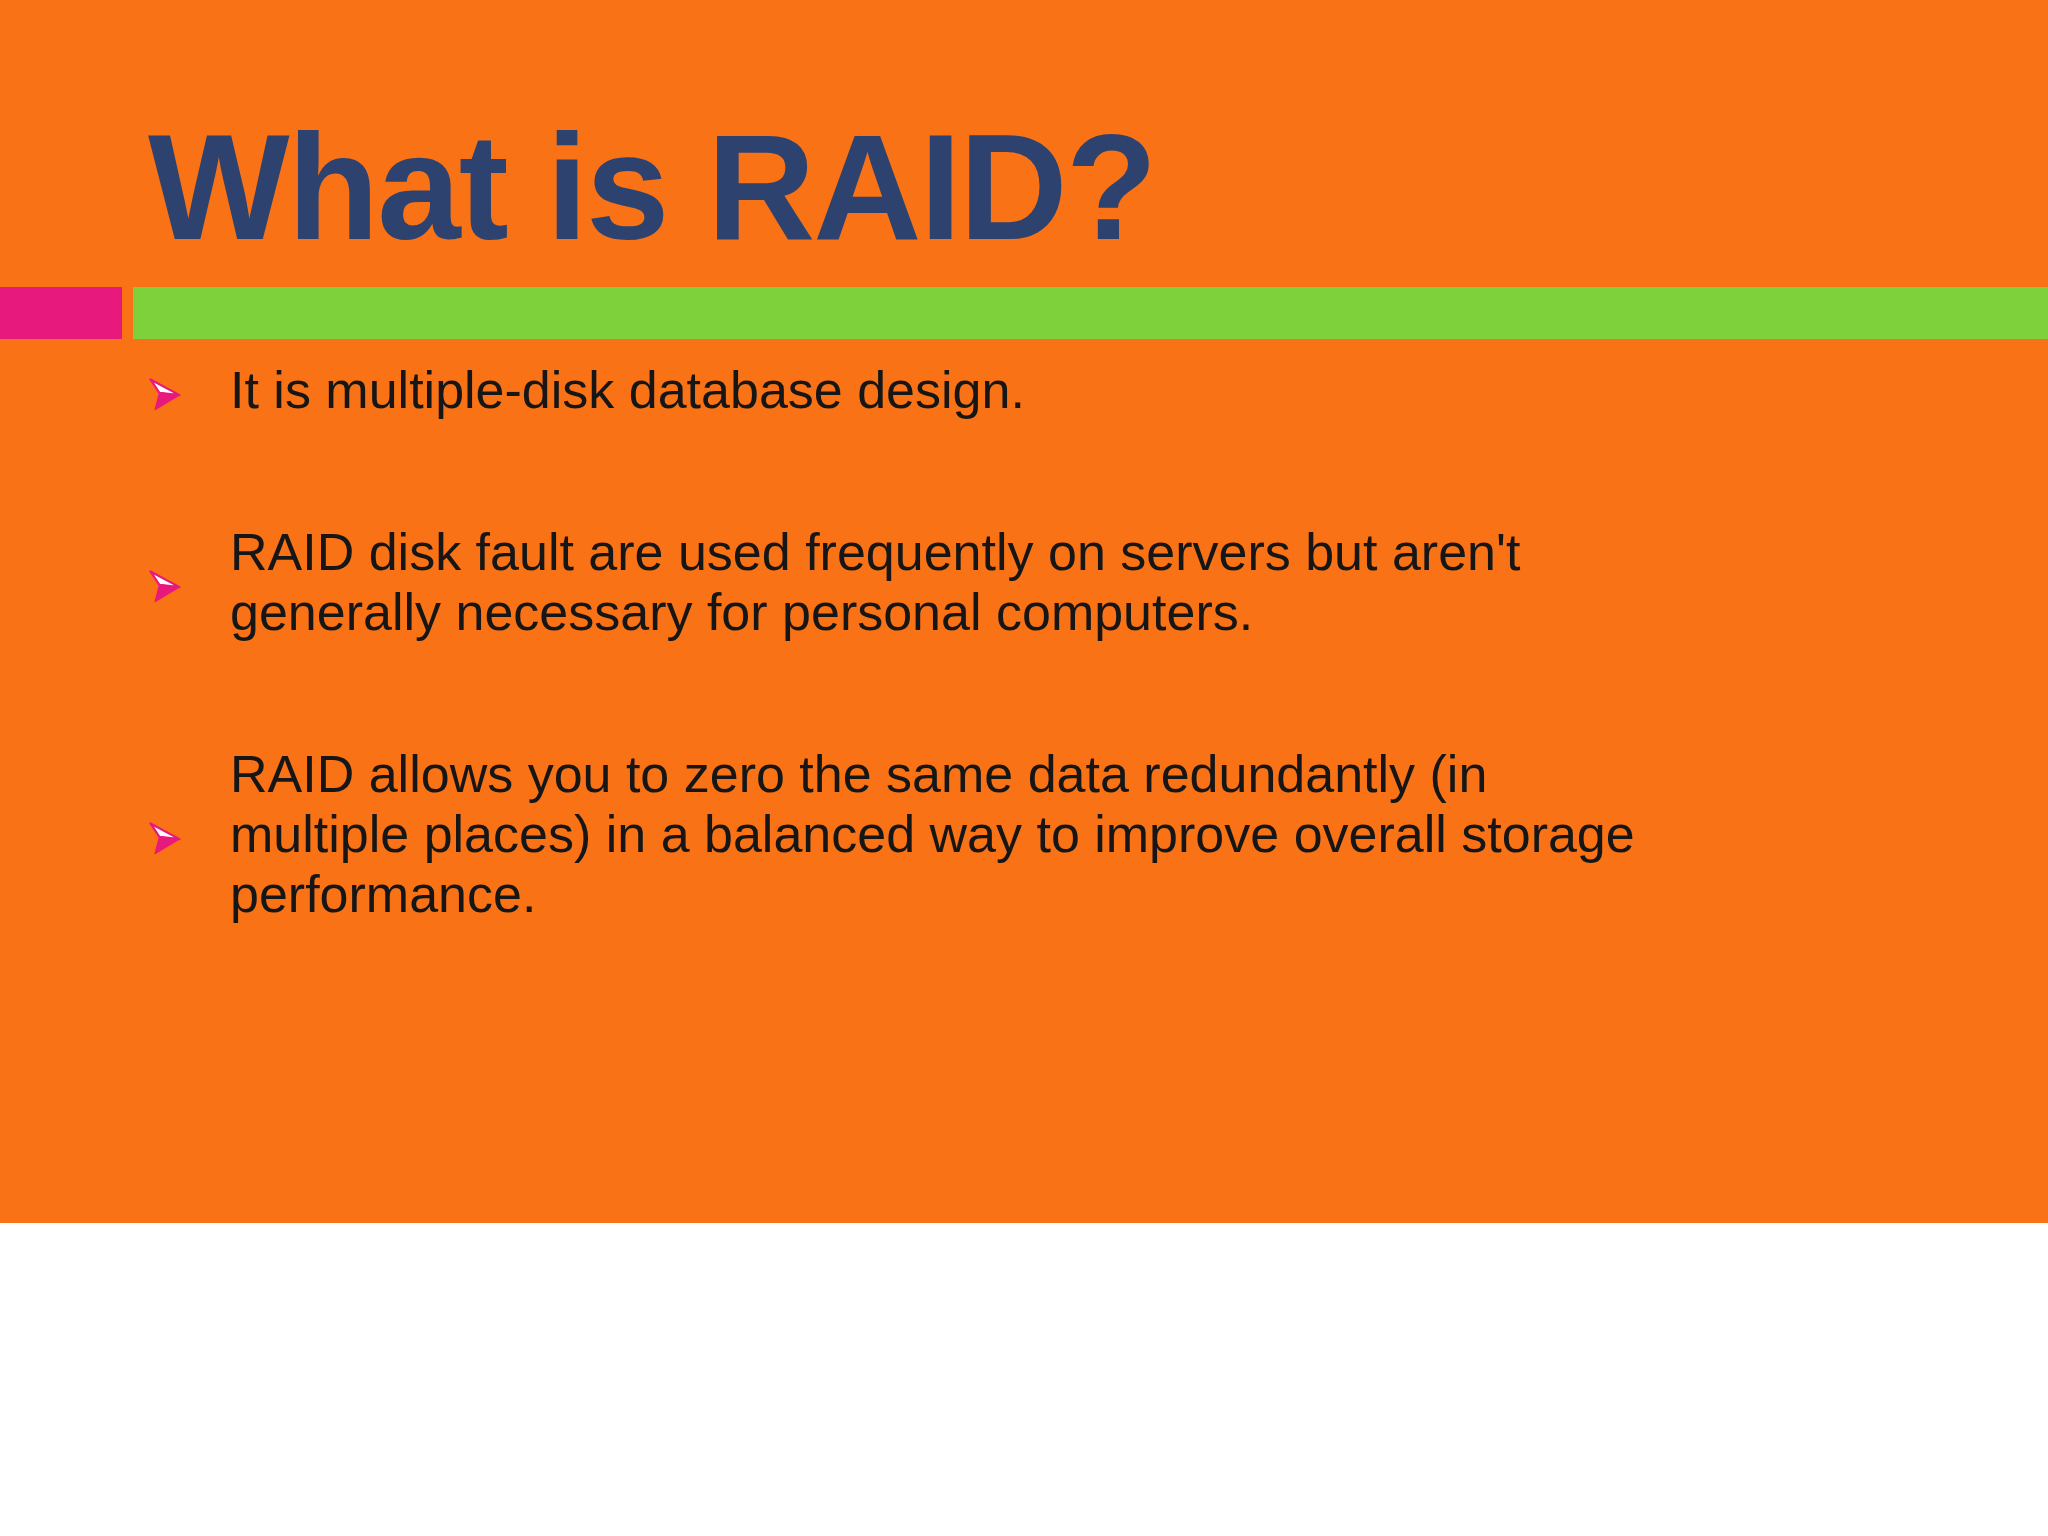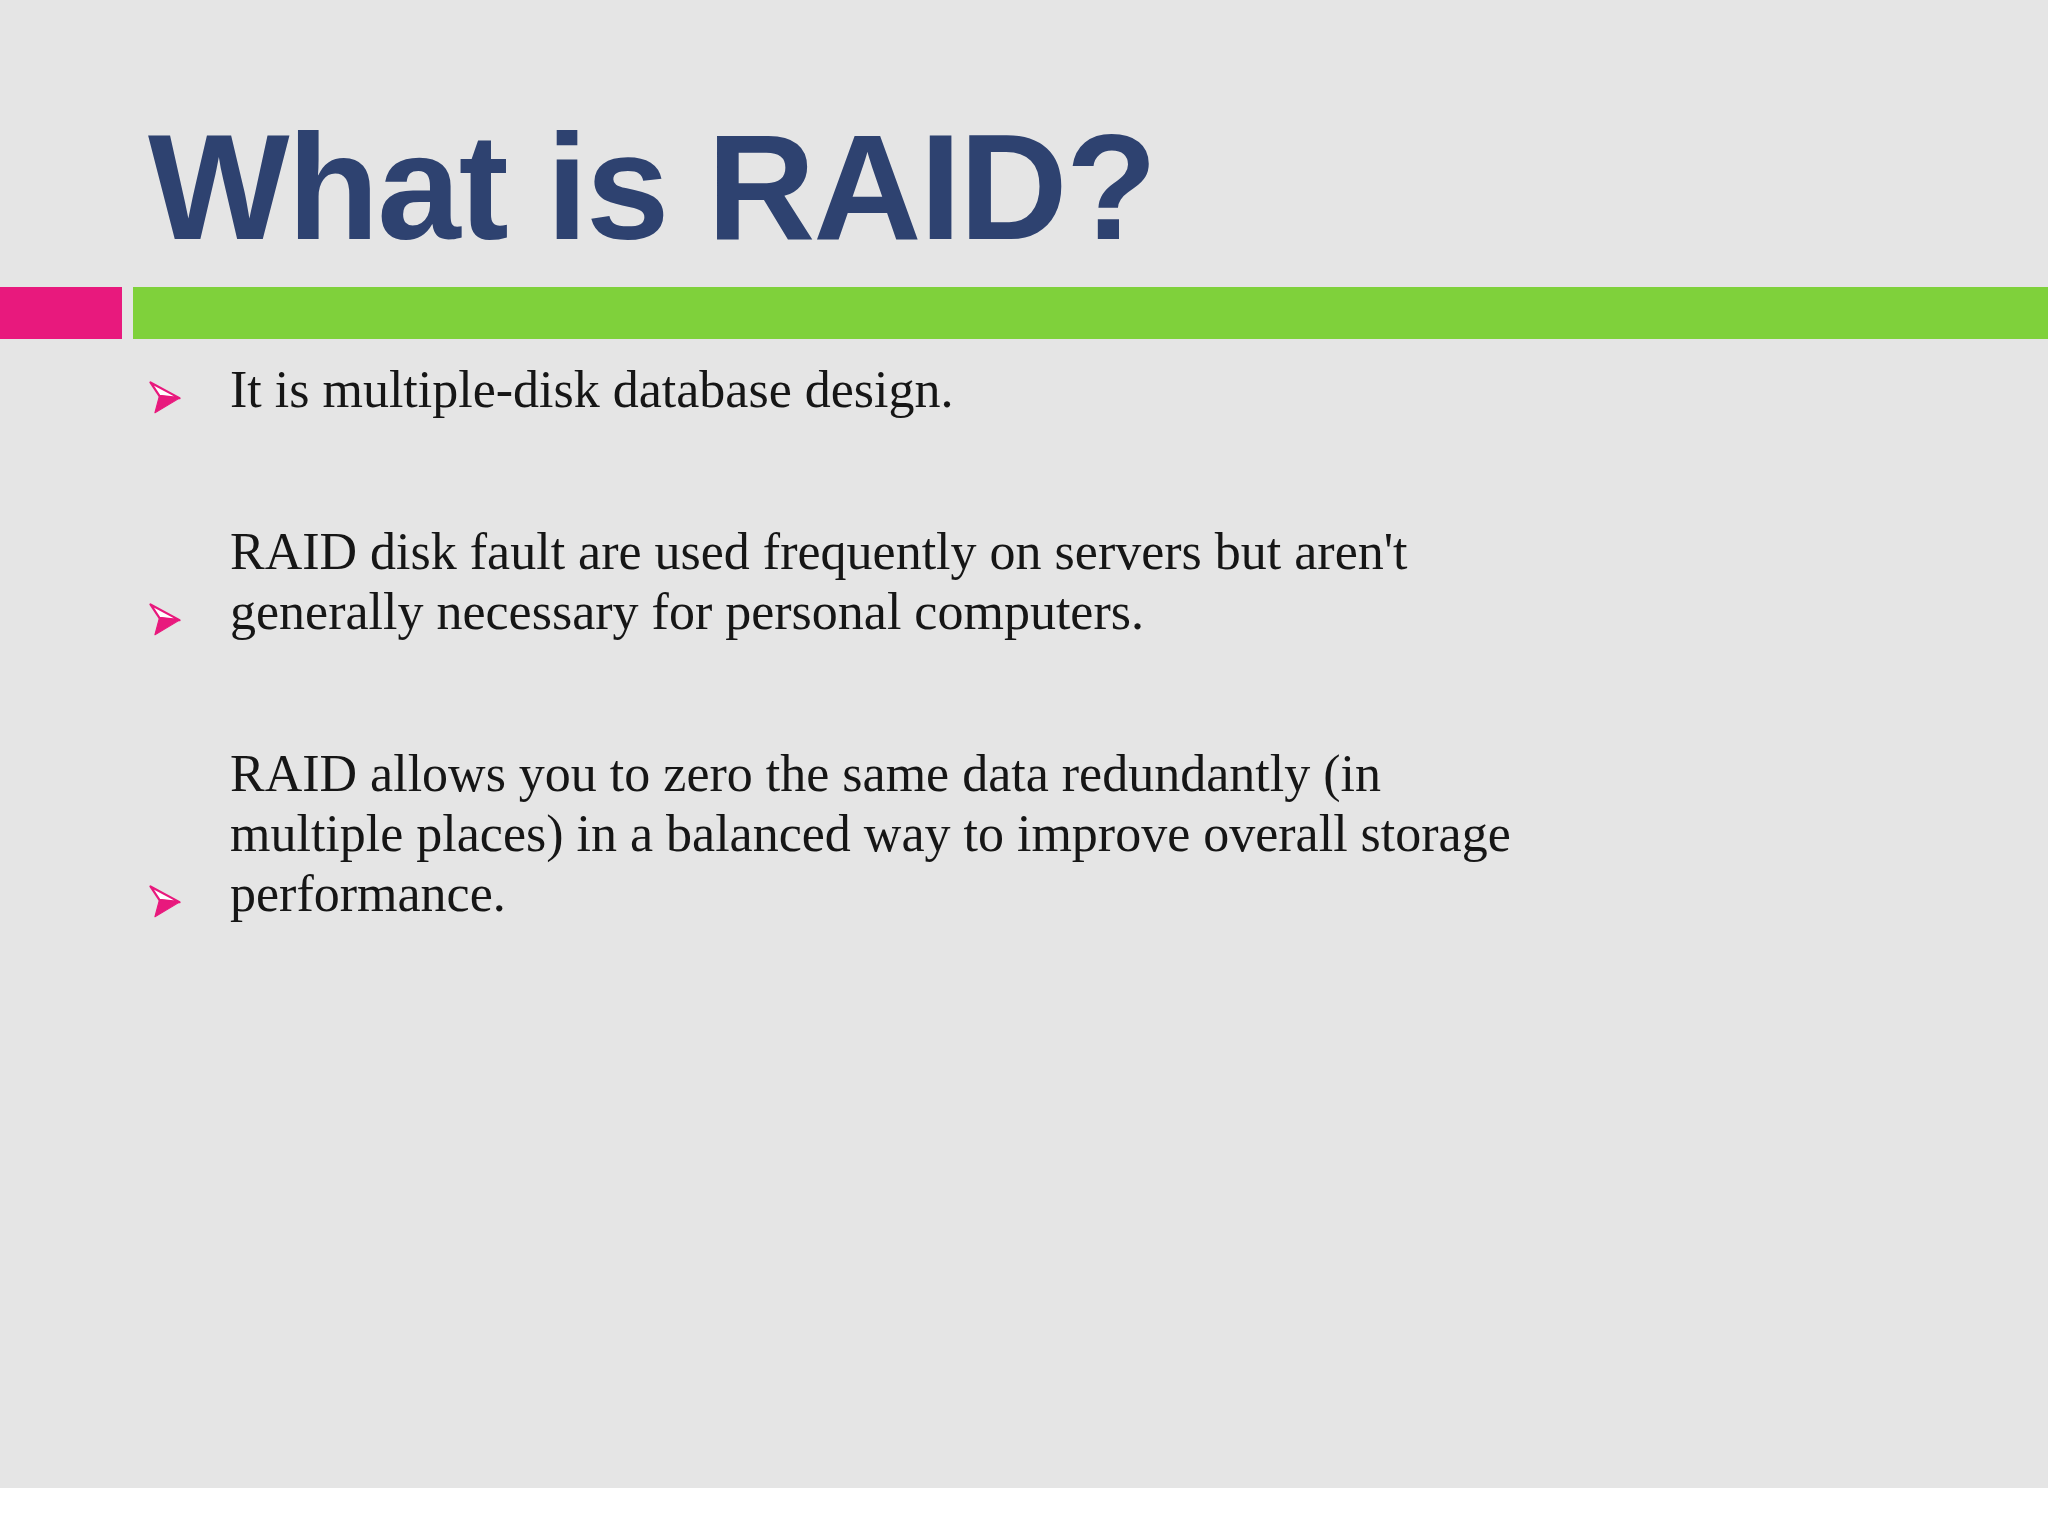--- a/index.html
+++ b/index.html
@@ -7,22 +7,22 @@
     padding: 0;
     background: #ffffff;
     width: 2048px;
     height: 1536px;
     overflow: hidden;
     font-family: "Liberation Sans", "DejaVu Sans", sans-serif;
   }
   .slide {
     position: relative;
     width: 2048px;
-    height: 1488px;
-    background: #e5e5e5;
+    height: 1223px;
+    background: #f97316;
   }
   .title {
     position: absolute;
     left: 148px;
     top: 112px;
     margin: 0;
     font-size: 150px;
     line-height: 1;
     font-weight: bold;
     letter-spacing: -2px;
@@ -49,23 +49,22 @@
     position: absolute;
     left: 146px;
     top: 360px;
     width: 1850px;
     list-style: none;
     margin: 0;
     padding: 0;
   }
   .bullet {
     display: flex;
-    align-items: flex-end;
+    align-items: center;
     margin: 0 0 102px 0;
-    font-family: Liberation Serif, serif;
   }
   .marker {
     flex: 0 0 84px;
     padding-top: 12px;
   }
   .btext {
     flex: 1 1 auto;
     font-size: 52px;
     line-height: 60px;
     color: #161616;

